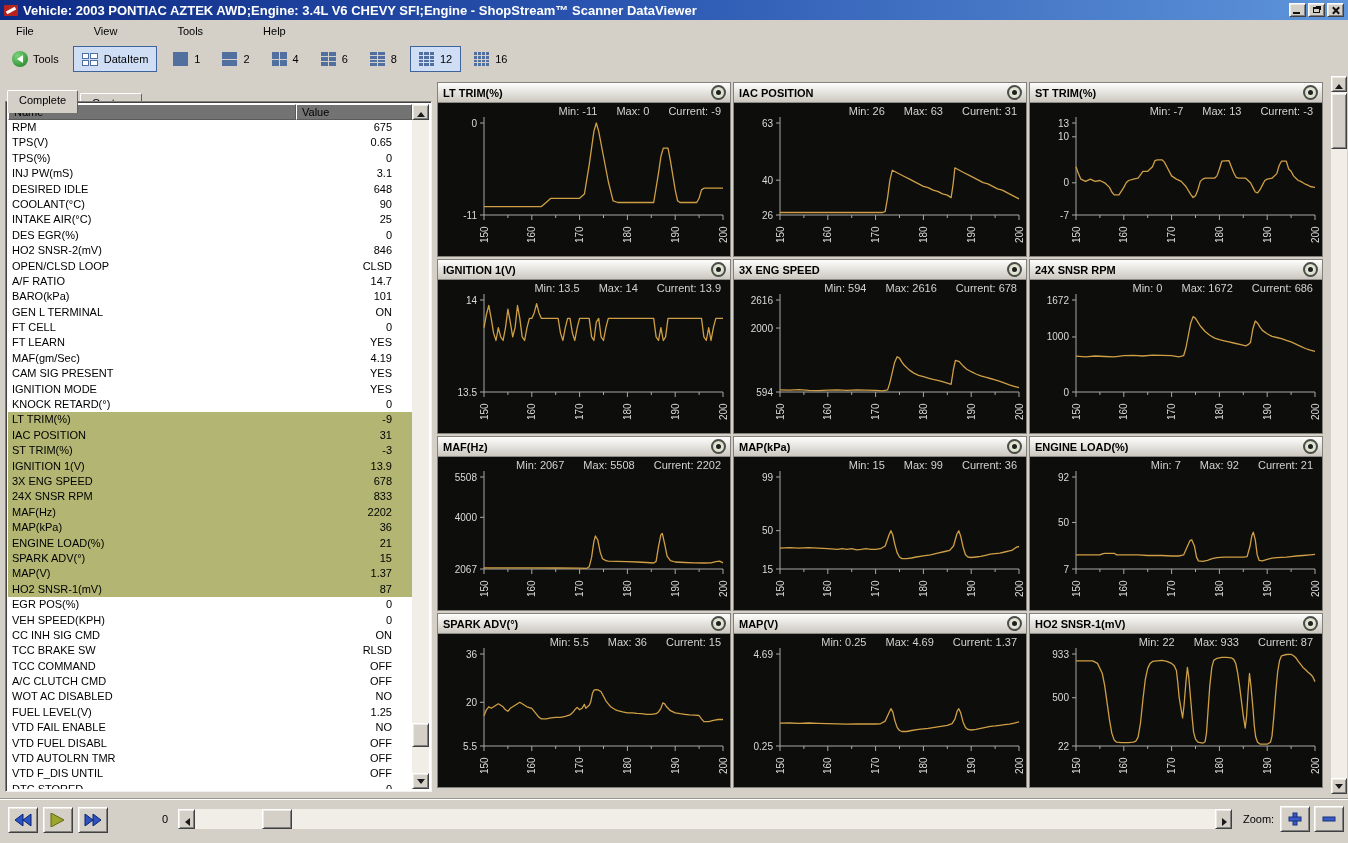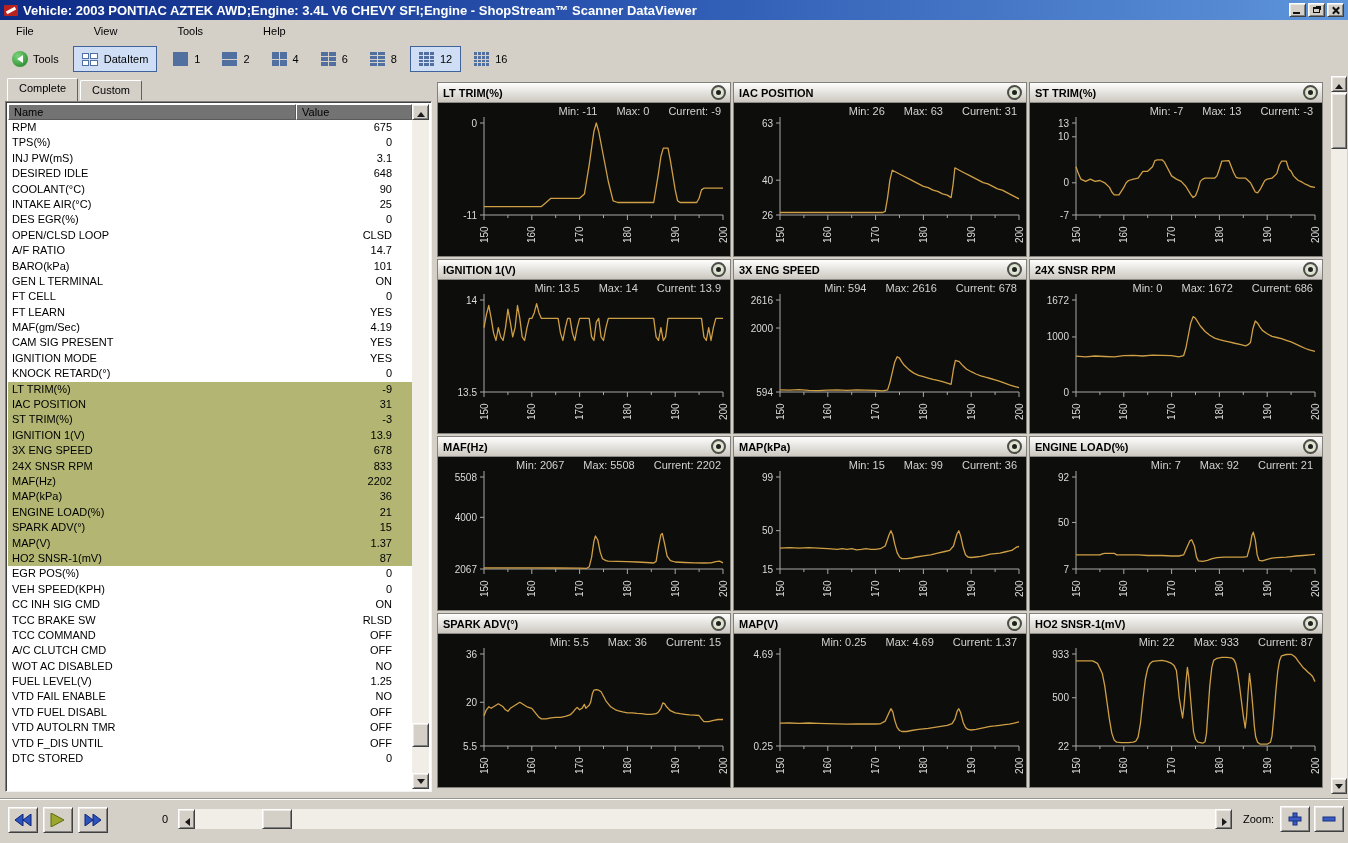--- a/index.html
+++ b/index.html
@@ -29,21 +29,21 @@
 .exit-icon{width:16px;height:16px;border-radius:50%;background:radial-gradient(circle at 35% 30%,#7cd47c,#1a7d1e);display:flex;align-items:center;justify-content:center;flex:none;}
 .exit-icon::before{content:"";width:0;height:0;border:4px solid transparent;border-right:6px solid #fff;margin-left:-4px;}
 .tb-btn{display:flex;align-items:center;gap:6px;height:26px;padding:0 8px;font-size:11px;background:transparent;border:1px solid transparent;}
 .tb-btn.selected{background:#cfdef5;border:1px solid #41639c;}
 .dataitem-icon{width:16px;height:13px;display:grid;grid-template:1fr 1fr / 1fr 1fr;gap:1px;}
 .dataitem-icon span{border:1px solid #4f6fa5;background:#fff;}
 .icon-grid{width:15px;height:14px;display:grid;gap:1px;}
 .icon-grid span{background:#52709f;}
 
 .left-panel{position:absolute;left:5px;top:78px;width:427px;height:714px;}
-.tabs{position:absolute;left:2px;top:0;height:23px;display:flex;align-items:center;}
+.tabs{position:absolute;left:2px;top:12px;height:23px;display:flex;align-items:flex-end;}
 .tab{height:20px;padding:3px 11px 0;background:#d4d0c8;border:1px solid #606060;border-bottom:none;border-left-color:#fff;border-top-color:#fff;border-radius:2px 2px 0 0;margin-right:2px;}
 .tab.active{height:23px;font-weight:400;position:relative;z-index:3;}
 .table-frame{position:absolute;left:0;right:0;top:23px;bottom:0;background:#fff;border:1px solid;border-color:#808080 #f4f2ee #f4f2ee #808080;box-shadow:inset 1px 1px 0 #404040;}
 .table-header{position:absolute;left:2px;right:19px;top:2px;height:16px;display:flex;z-index:2;}
 .th{background:#737373;border:1px solid;border-color:#ffffff #5a5a5a #5a5a5a #ffffff;padding:1px 5px;font-size:11px;text-align:left;}
 .th-name{width:288px;}
 .th-value{flex:1;}
 .table-body{position:absolute;left:2px;right:19px;top:18px;bottom:2px;overflow:hidden;background:#fff;}
 .trow{display:flex;height:15.4px;line-height:15.2px;padding:0 4px;white-space:nowrap;}
 .trow.hl{background:#b2b672;}
@@ -221,20 +221,24 @@
     <div class="table-header">
       <div class="th th-name">Name</div>
       <div class="th th-value">Value</div>
     </div>
     <div class="table-body" id="table-body">
         <div class="trow">
           <span class="tname">RPM</span>
           <span class="tval">675</span>
         </div>
         <div class="trow">
+          <span class="tname">TPS(V)</span>
+          <span class="tval">0.65</span>
+        </div>
+        <div class="trow">
           <span class="tname">TPS(%)</span>
           <span class="tval">0</span>
         </div>
         <div class="trow">
           <span class="tname">INJ PW(mS)</span>
           <span class="tval">3.1</span>
         </div>
         <div class="trow">
           <span class="tname">DESIRED IDLE</span>
           <span class="tval">648</span>
@@ -243,20 +247,24 @@
           <span class="tname">COOLANT(°C)</span>
           <span class="tval">90</span>
         </div>
         <div class="trow">
           <span class="tname">INTAKE AIR(°C)</span>
           <span class="tval">25</span>
         </div>
         <div class="trow">
           <span class="tname">DES EGR(%)</span>
           <span class="tval">0</span>
+        </div>
+        <div class="trow">
+          <span class="tname">HO2 SNSR-2(mV)</span>
+          <span class="tval">846</span>
         </div>
         <div class="trow">
           <span class="tname">OPEN/CLSD LOOP</span>
           <span class="tval">CLSD</span>
         </div>
         <div class="trow">
           <span class="tname">A/F RATIO</span>
           <span class="tval">14.7</span>
         </div>
         <div class="trow">

